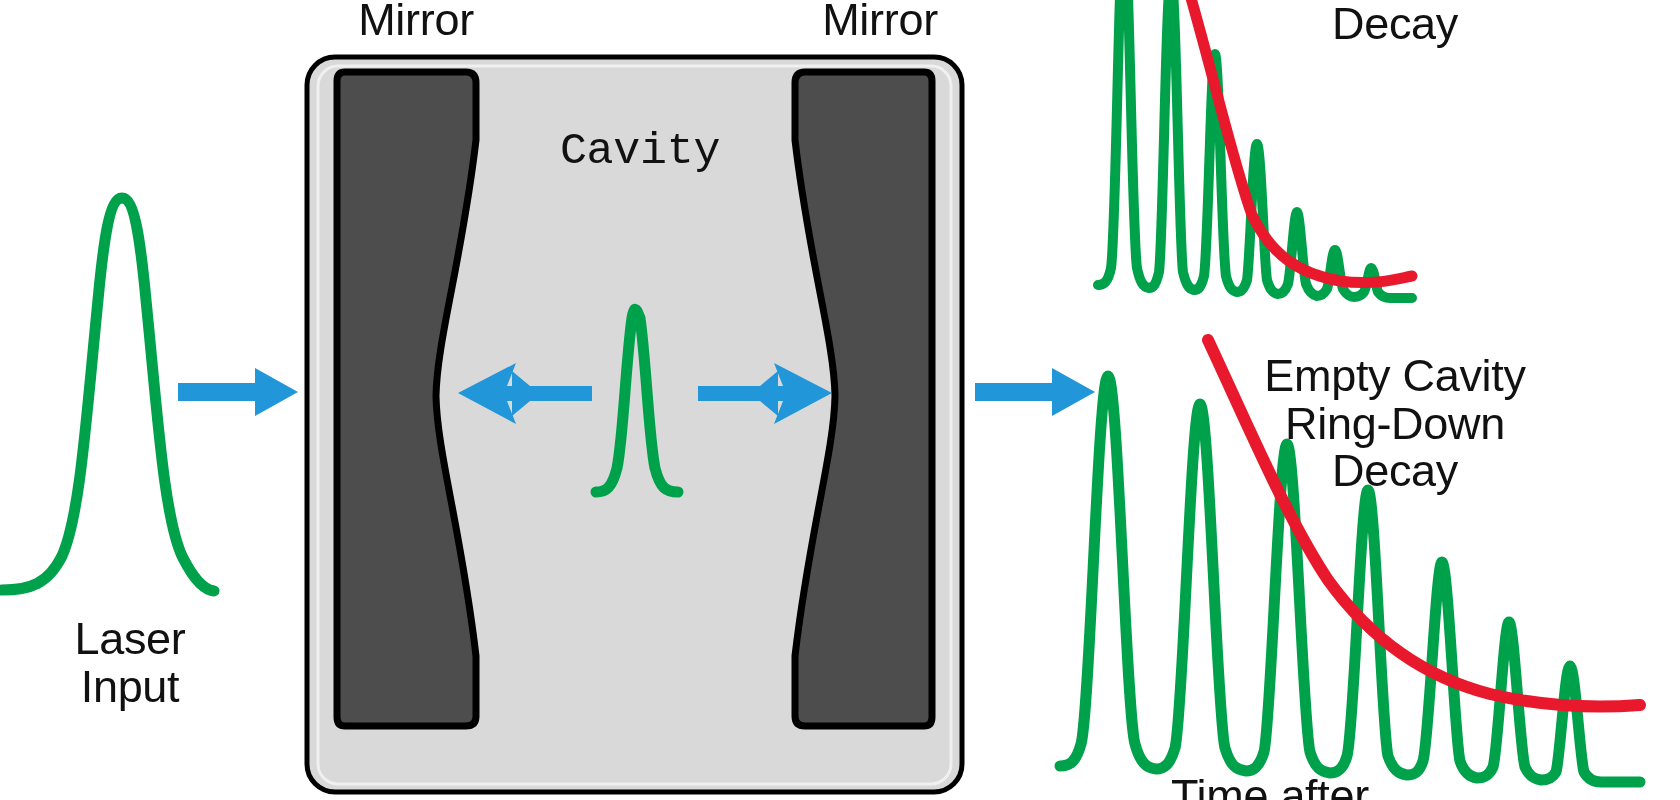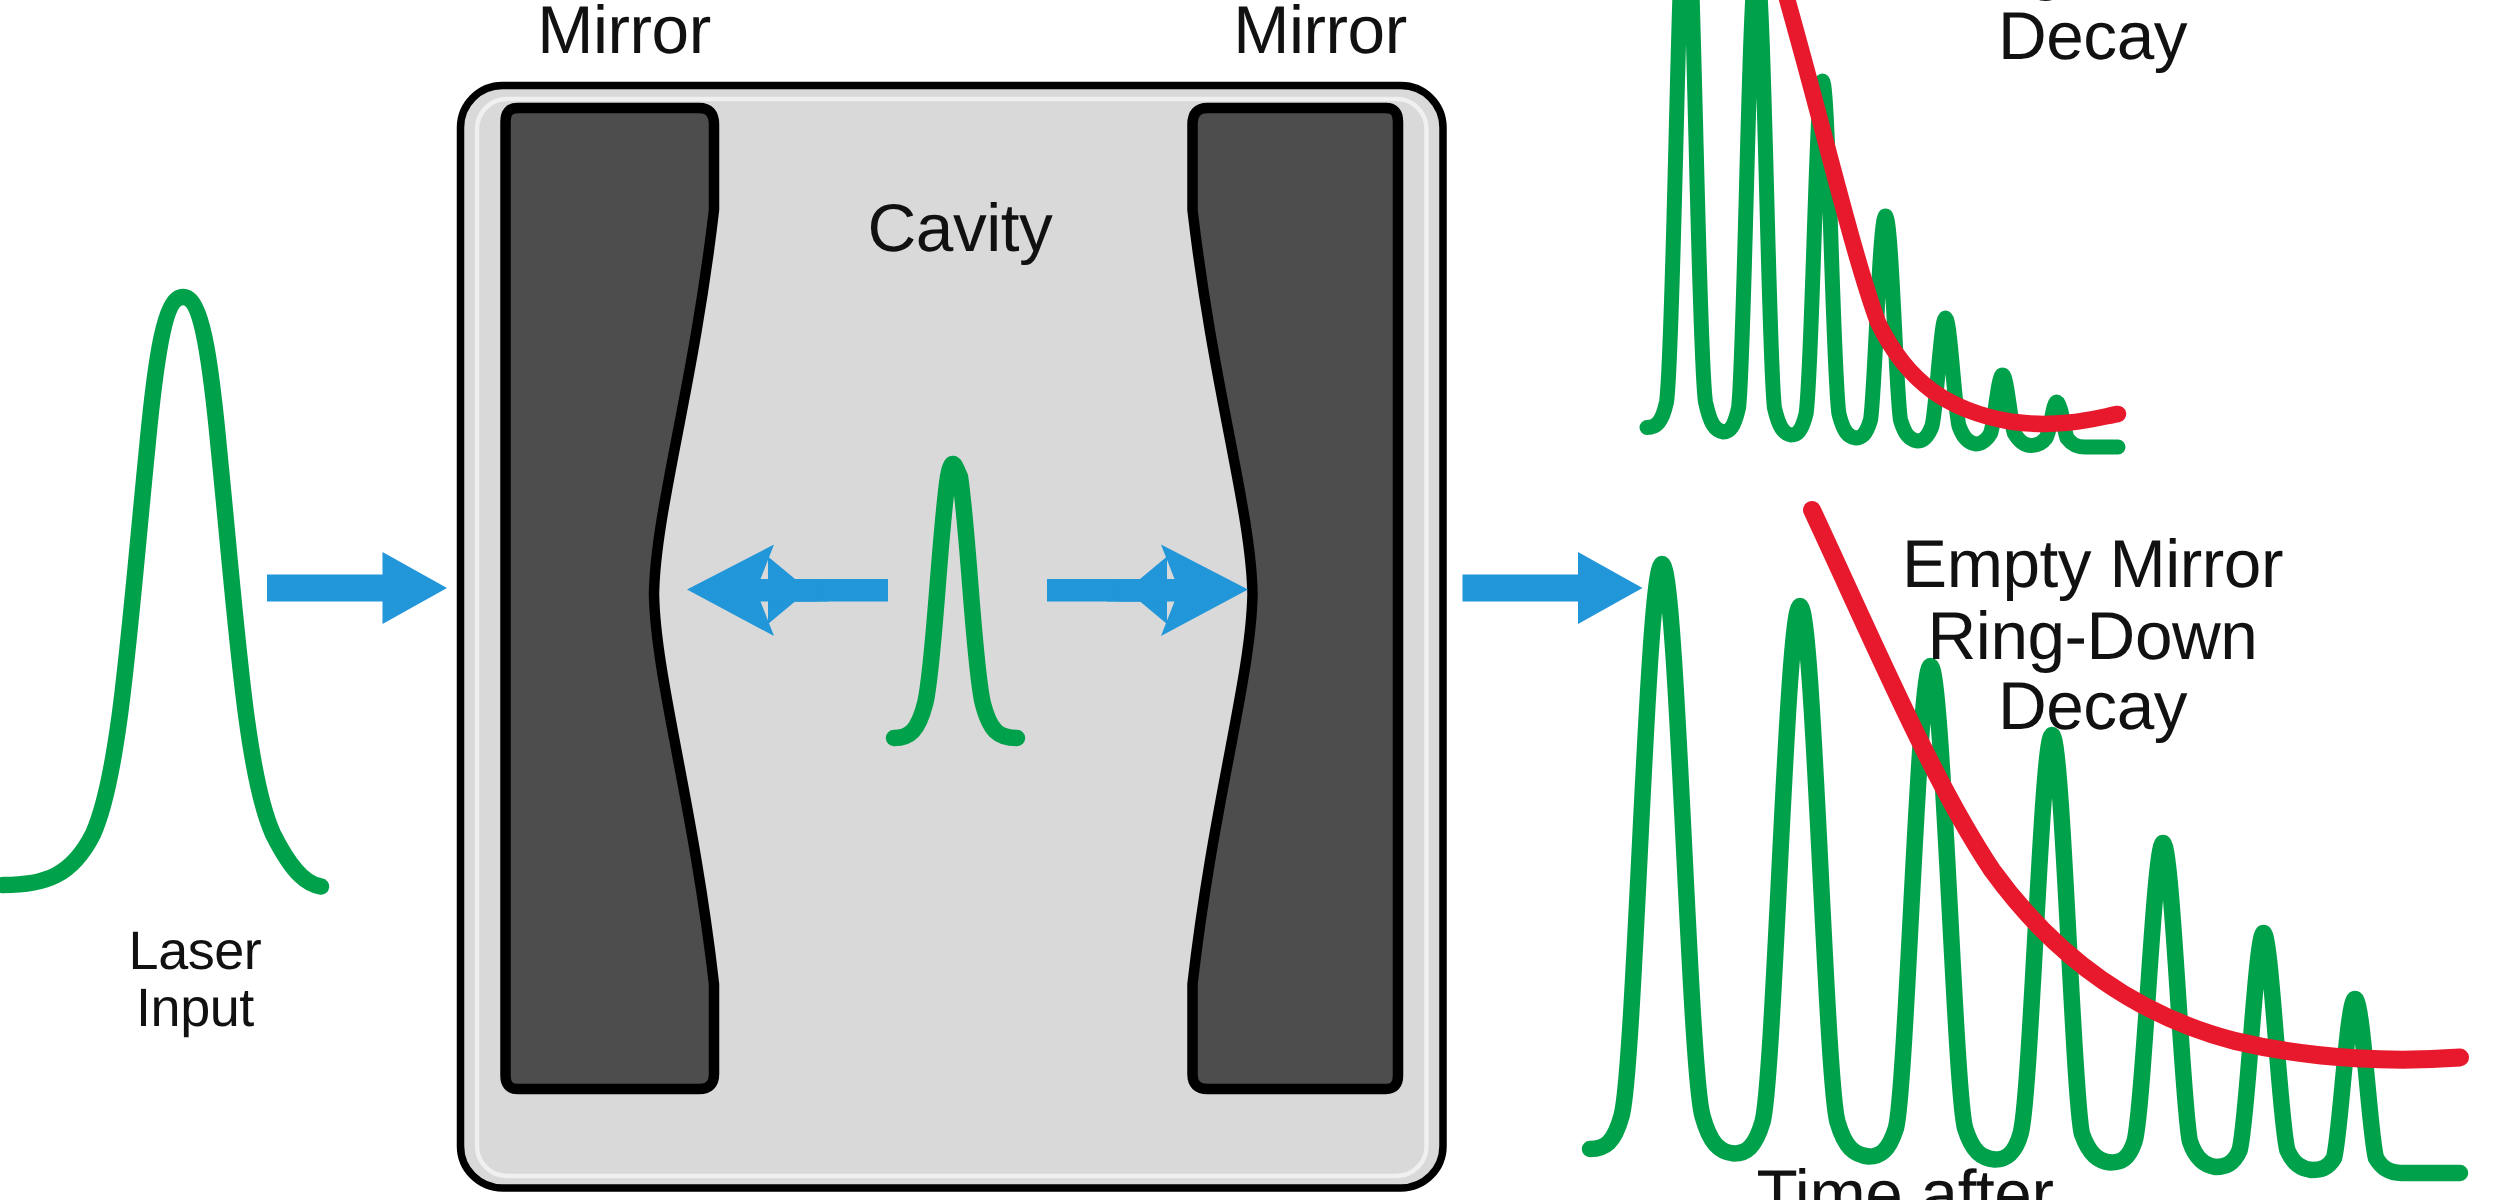--- a/index.html
+++ b/index.html
@@ -25,22 +25,22 @@
     color: #111111;
     font-family: "Liberation Sans", sans-serif;
     font-weight: 400;
     line-height: 1.06;
     white-space: pre;
     text-align: center;
     letter-spacing: -0.3px;
   }
   #mirror-left-label  { left: 296px;  top: -4px;  width: 240px; font-size: 45px; }
   #mirror-right-label { left: 760px;  top: -4px;  width: 240px; font-size: 45px; }
-  #cavity-label       { left: 520px;  top: 128px; width: 240px; font-size: 45px; }
-  #laser-input-label  { left: 10px;   top: 615px; width: 240px; font-size: 36px; }
+  #cavity-label       { left: 520px;  top: 128px; width: 240px; font-size: 45px; font-family: Liberation Mono, monospace; }
+  #laser-input-label  { left: 10px;   top: 615px; width: 240px; font-size: 45px; }
   #sample-decay-label { left: 1230px; top: -48px; width: 330px; font-size: 45px; }
   #empty-decay-label  { left: 1230px; top: 352px; width: 330px; font-size: 45px; }
   #time-axis-label    { left: 1060px; top: 772px; width: 420px; font-size: 45px; }
   svg { display: block; }
 </style>
 </head>
 <body>
 
 <div id="stage">
 
@@ -222,19 +222,19 @@
   <div class="lbl" id="mirror-right-label">Mirror</div>
 
   <div class="lbl" id="cavity-label">Cavity</div>
 
   <div class="lbl" id="laser-input-label">Laser
 Input</div>
 
   <div class="lbl" id="sample-decay-label">Ring-Down
 Decay</div>
 
-  <div class="lbl" id="empty-decay-label">Empty Mirror
+  <div class="lbl" id="empty-decay-label">Empty Cavity
 Ring-Down
 Decay</div>
 
   <div class="lbl" id="time-axis-label">Time after</div>
 
 </div>
 
 </body></html>

